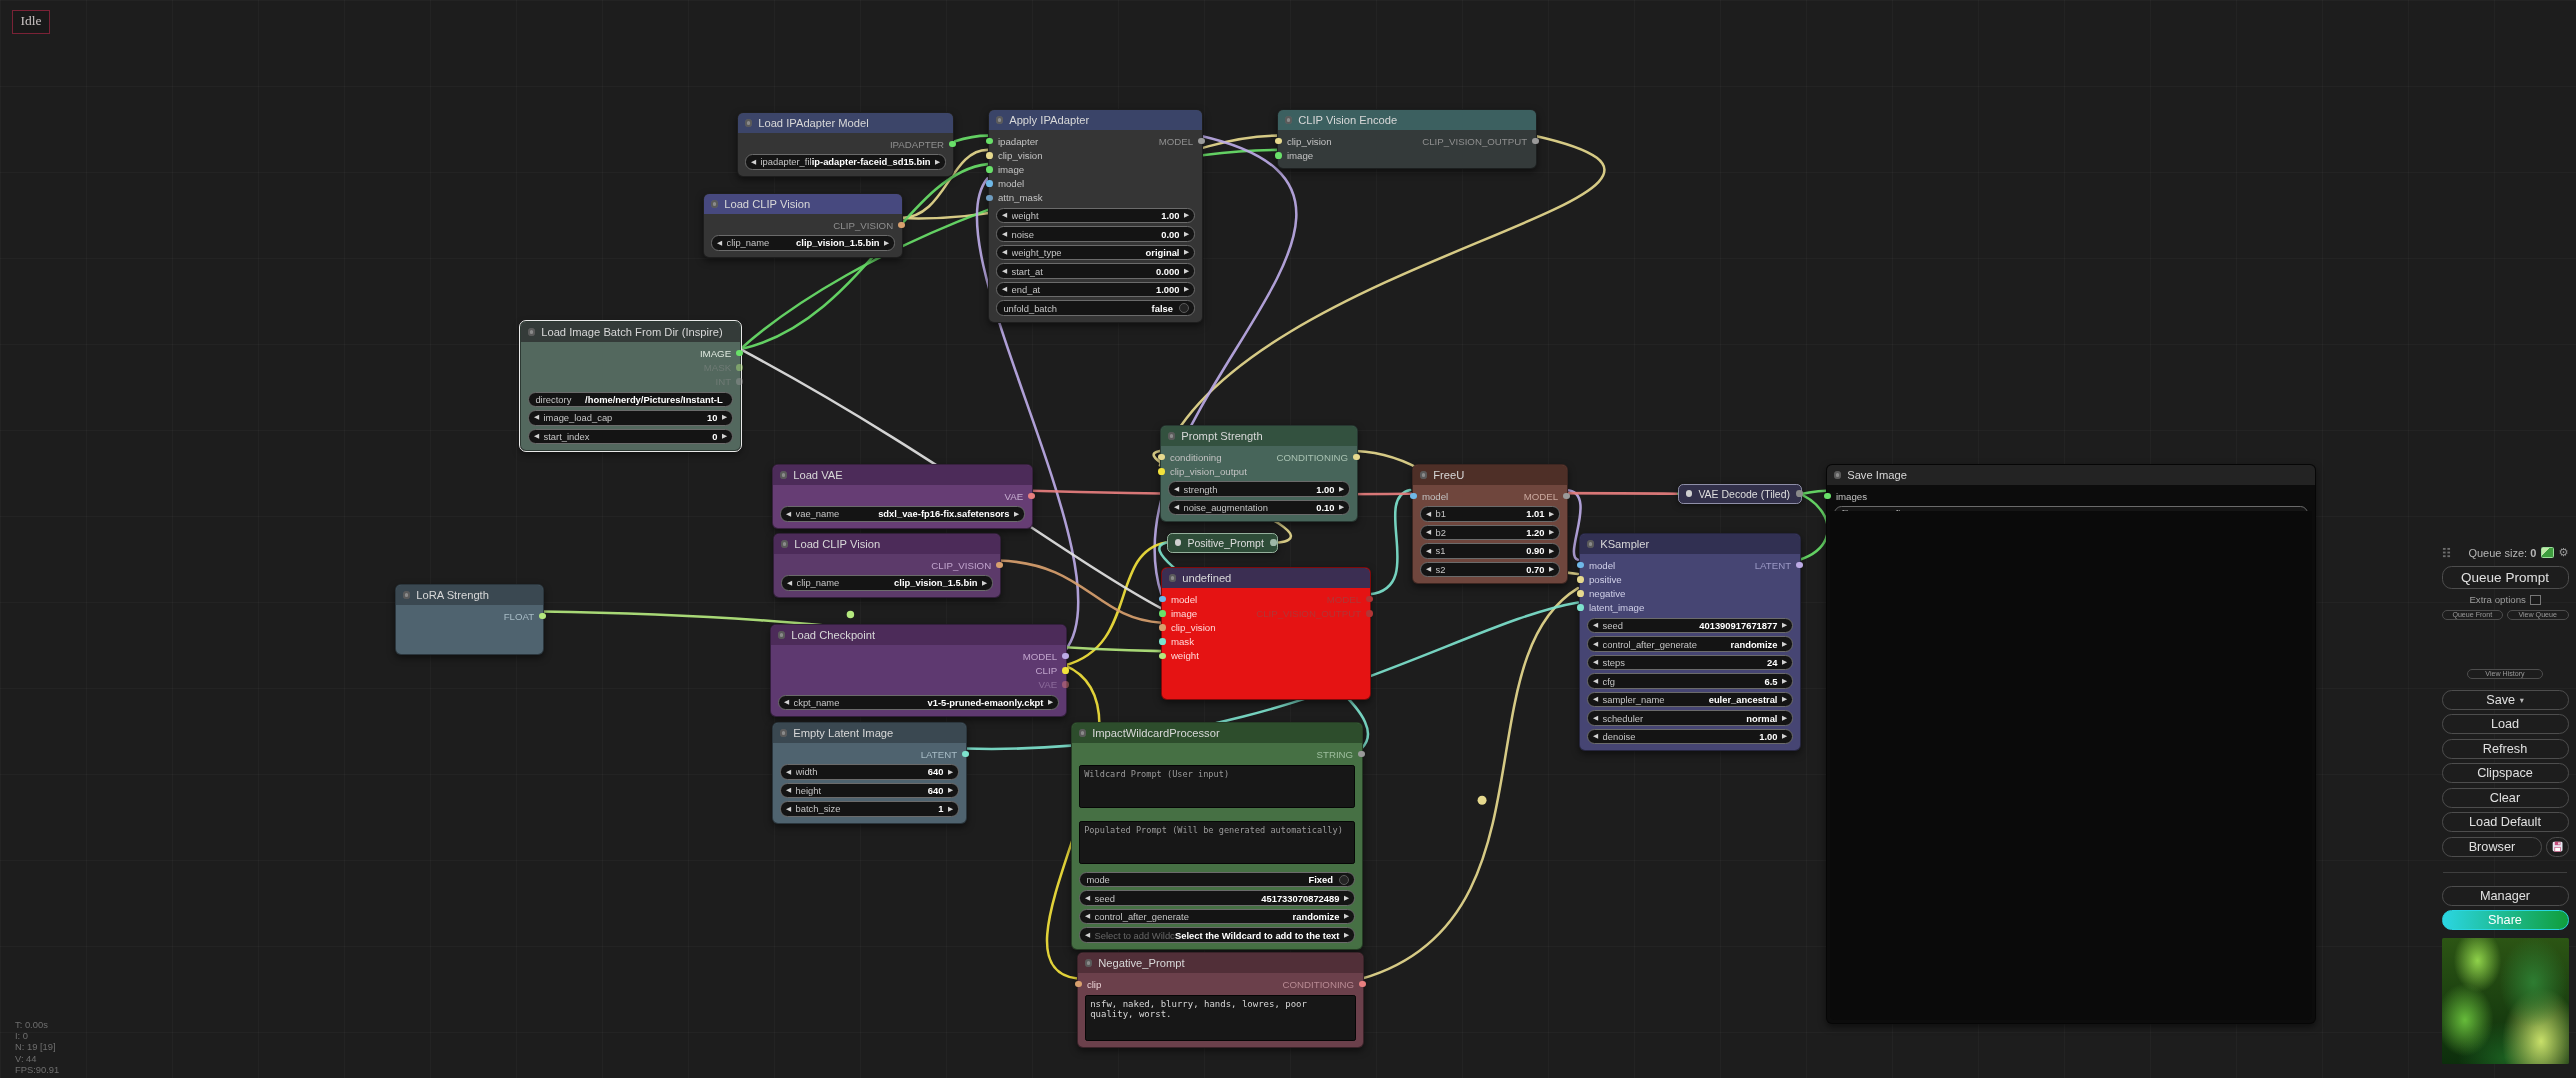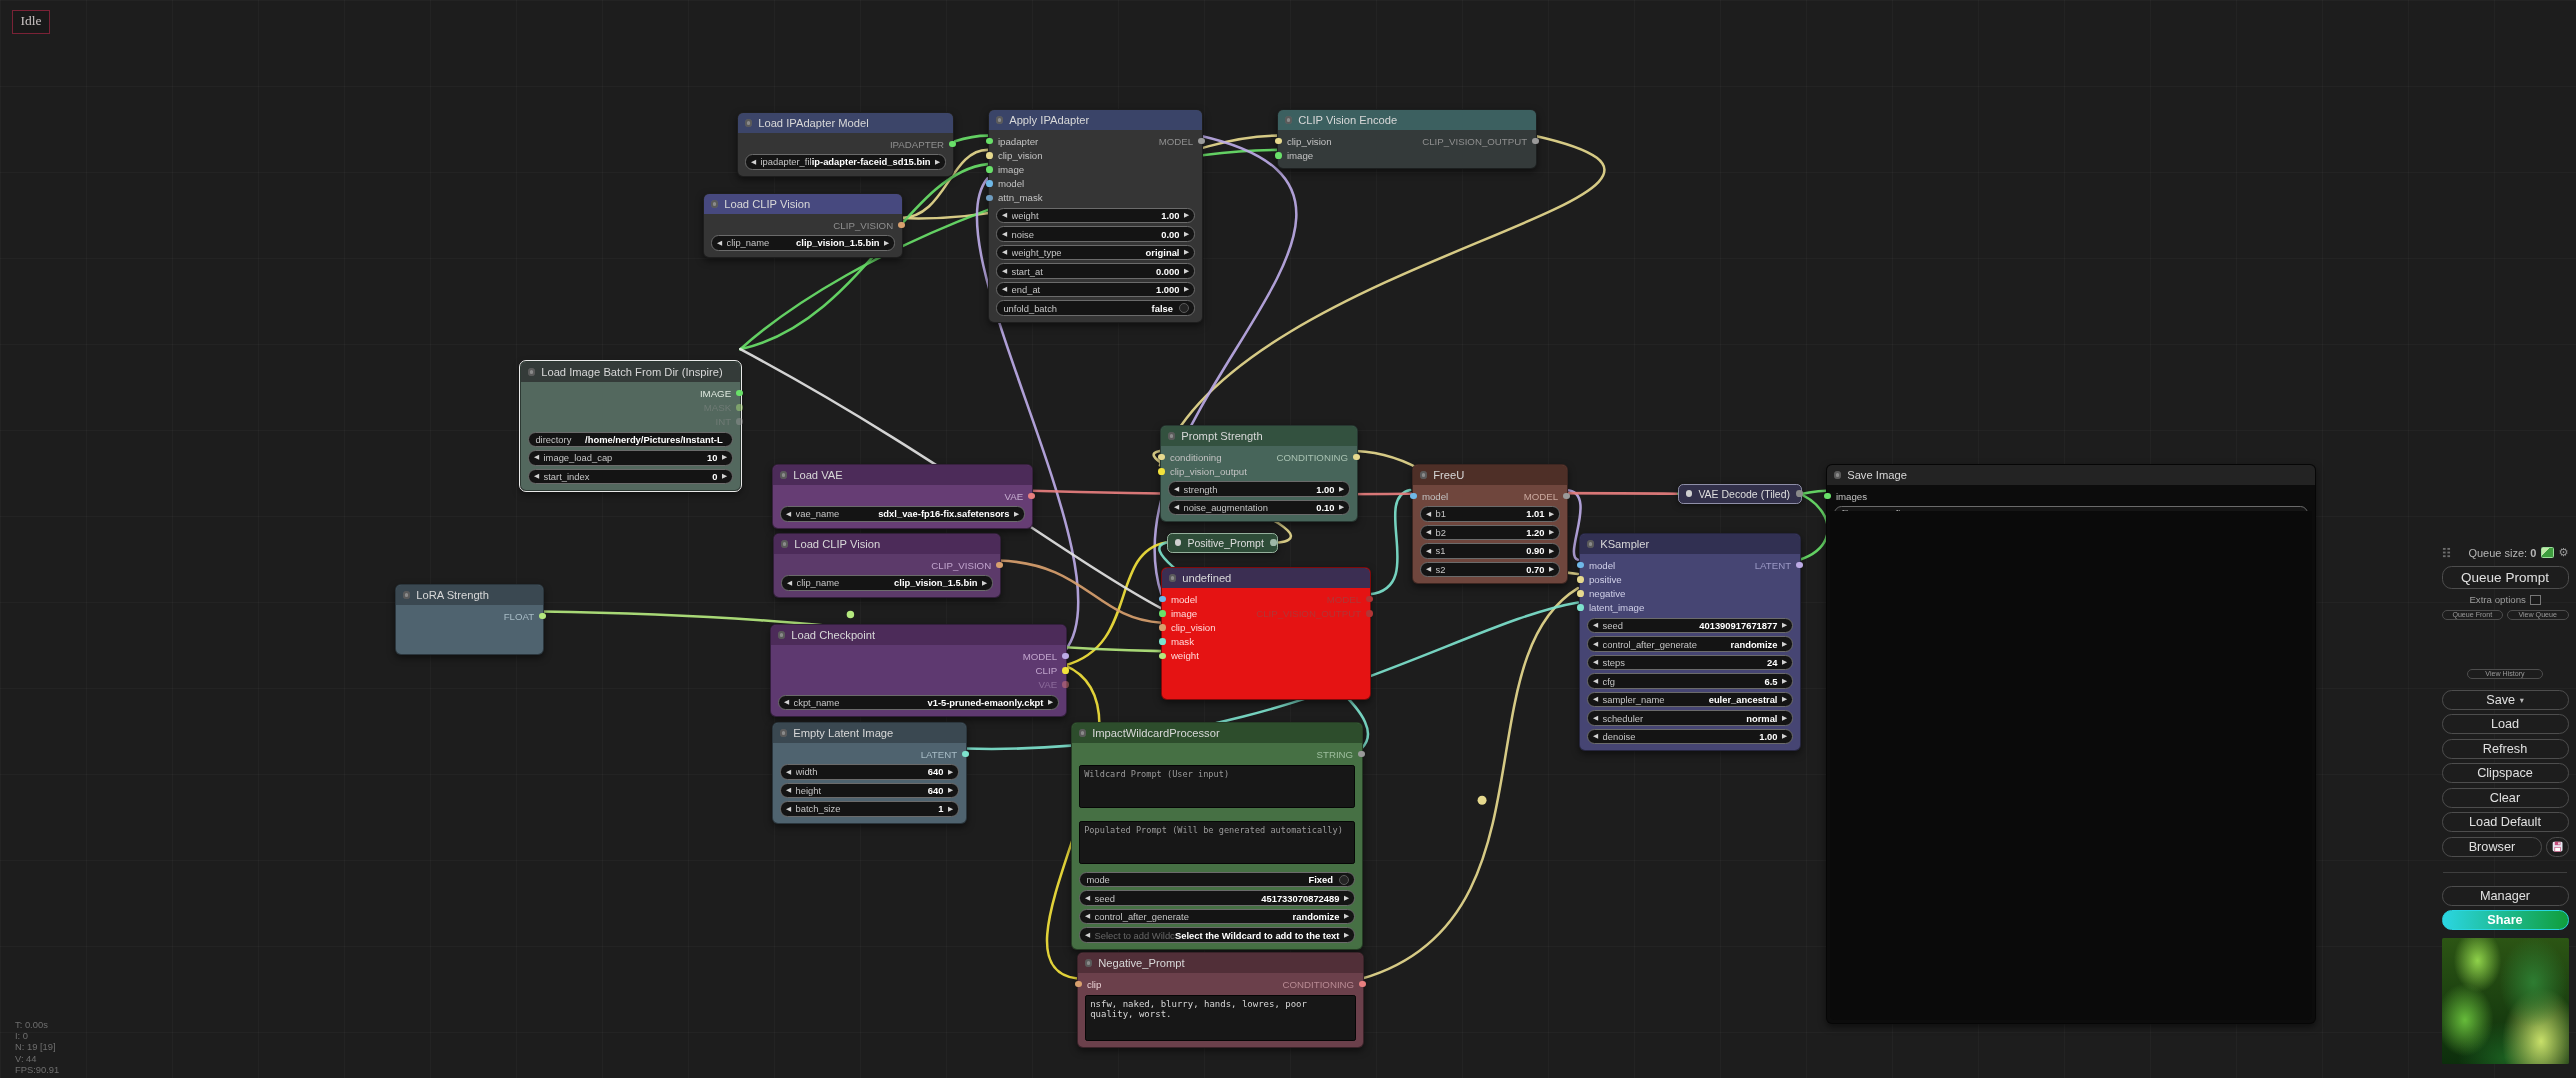--- a/index.html
+++ b/index.html
@@ -13,21 +13,21 @@
   .idle-badge{position:absolute;left:12px;top:9.7px;padding:2.2px 7.5px 3.7px;border:1.5px solid #7a2236;
       color:#c9c2c2;font-family:"Liberation Serif",serif;font-size:13.5px;background:rgba(20,20,20,.4);}
   
   .stats{position:absolute;left:15px;top:1019px;color:#6e6e6e;font-size:9.4px;line-height:11.2px;}
   
   svg.wires{position:absolute;left:0;top:0;z-index:1;}
   svg.wires path{fill:none;stroke-width:3.4;stroke-linecap:round;opacity:.92;}
   
   .node{position:absolute;z-index:2;border-radius:6px;background:var(--body,#353535);
         box-shadow:0 3px 7.5px rgba(0,0,0,.5);border:0.7px solid rgba(0,0,0,.45);color:#c8c8c8;}
-  .node.selected{outline:1.5px solid #e9e9e9;outline-offset:0.7px;margin-top:40px;}
+  .node.selected{outline:1.5px solid #e9e9e9;outline-offset:0.7px;}
   .title{height:19.5px;border-radius:5.2px 5.2px 0 0;background:var(--title,#2a2a2a);
          display:flex;align-items:center;gap:6px;padding:0 6.7px;color:#d8d8d8;font-size:11.2px;white-space:nowrap;}
   .tdot{width:7.5px;height:7.5px;border-radius:50%;background:#8a8a8a;box-shadow:inset 0 0 0 1.9px rgba(0,0,0,.35);flex:none;}
   .nbody{padding:4.5px 0 6px;position:relative;}
   .row{display:flex;align-items:center;height:14.2px;padding:0 5.2px;font-size:9.7px;}
   .in{display:flex;align-items:center;gap:5.2px;color:#c2c2c2;}
   .out{display:flex;align-items:center;gap:5.2px;color:#8f8f8f;margin-left:auto;}
   .dot{width:6.7px;height:6.7px;border-radius:50%;flex:none;background:#999;}
   .in .dot{margin-left:-8.2px;}
   .out .dot{margin-right:-8.2px;}
@@ -57,21 +57,21 @@
   .qlabel{font-size:11px;color:#b6b6b6;margin-left:auto;white-space:nowrap;}
   .imgicon{width:11.2px;height:9.7px;border-radius:1.5px;border:0.7px solid #9adf9a;
         background:linear-gradient(135deg,#bfe9a8 40%,#3f9e3f 40%);flex:none;}
   .gear{font-size:11.2px;color:#9a9a9a;flex:none;cursor:pointer;}
   .btn{height:20px;border:0.7px solid #4d4d4d;border-radius:9.7px;background:#1d1d1d;color:#e0e0e0;
        display:flex;align-items:center;justify-content:center;font-size:12.7px;gap:4.5px;
        font-family:"Liberation Sans",sans-serif;cursor:pointer;padding:0 4.5px;}
   .btn.big{height:22.5px;font-size:13.5px;}
   .btn.small{height:10.5px;font-size:7.1px;color:#9a9a9a;border-radius:6px;flex:1;padding:0 3px;}
   .btn.sq{width:22.5px;flex:none;}
-  .btn.share{background:linear-gradient(90deg,#2bd6e2,#109e3c);color:#fff;font-weight:bold;border-color:#2bd6e2;}
+  .btn.share{background:linear-gradient(90deg,#2bd6e2,#109e3c);color:#fff;font-weight:normal;border-color:#2bd6e2;}
   .btnrow{display:flex;gap:3.7px;}
   .btnrow.center{justify-content:center;margin-top:44px;}
   .extra{display:flex;align-items:center;justify-content:center;gap:4.5px;font-size:9.7px;color:#9e9e9e;height:10.5px;margin-top:1.5px;}
   .cbx{width:8.2px;height:8.2px;border:0.7px solid #777;background:#1a1a1a;flex:none;}
   .dd{font-size:8.2px;color:#bbb;}
   .divider{height:0.7px;background:#3e3e3e;margin:10.5px 1.5px 9px;}
   .thumb{height:126px;margin-top:3px;border-radius:1.5px;
      background:radial-gradient(34px 45px at 28% 18%,#8fd24a 0%,transparent 70%),
                 radial-gradient(45px 60px at 72% 35%,#2e7d32 0%,transparent 75%),
                 radial-gradient(41px 52px at 18% 65%,#66bb3a 0%,transparent 70%),

